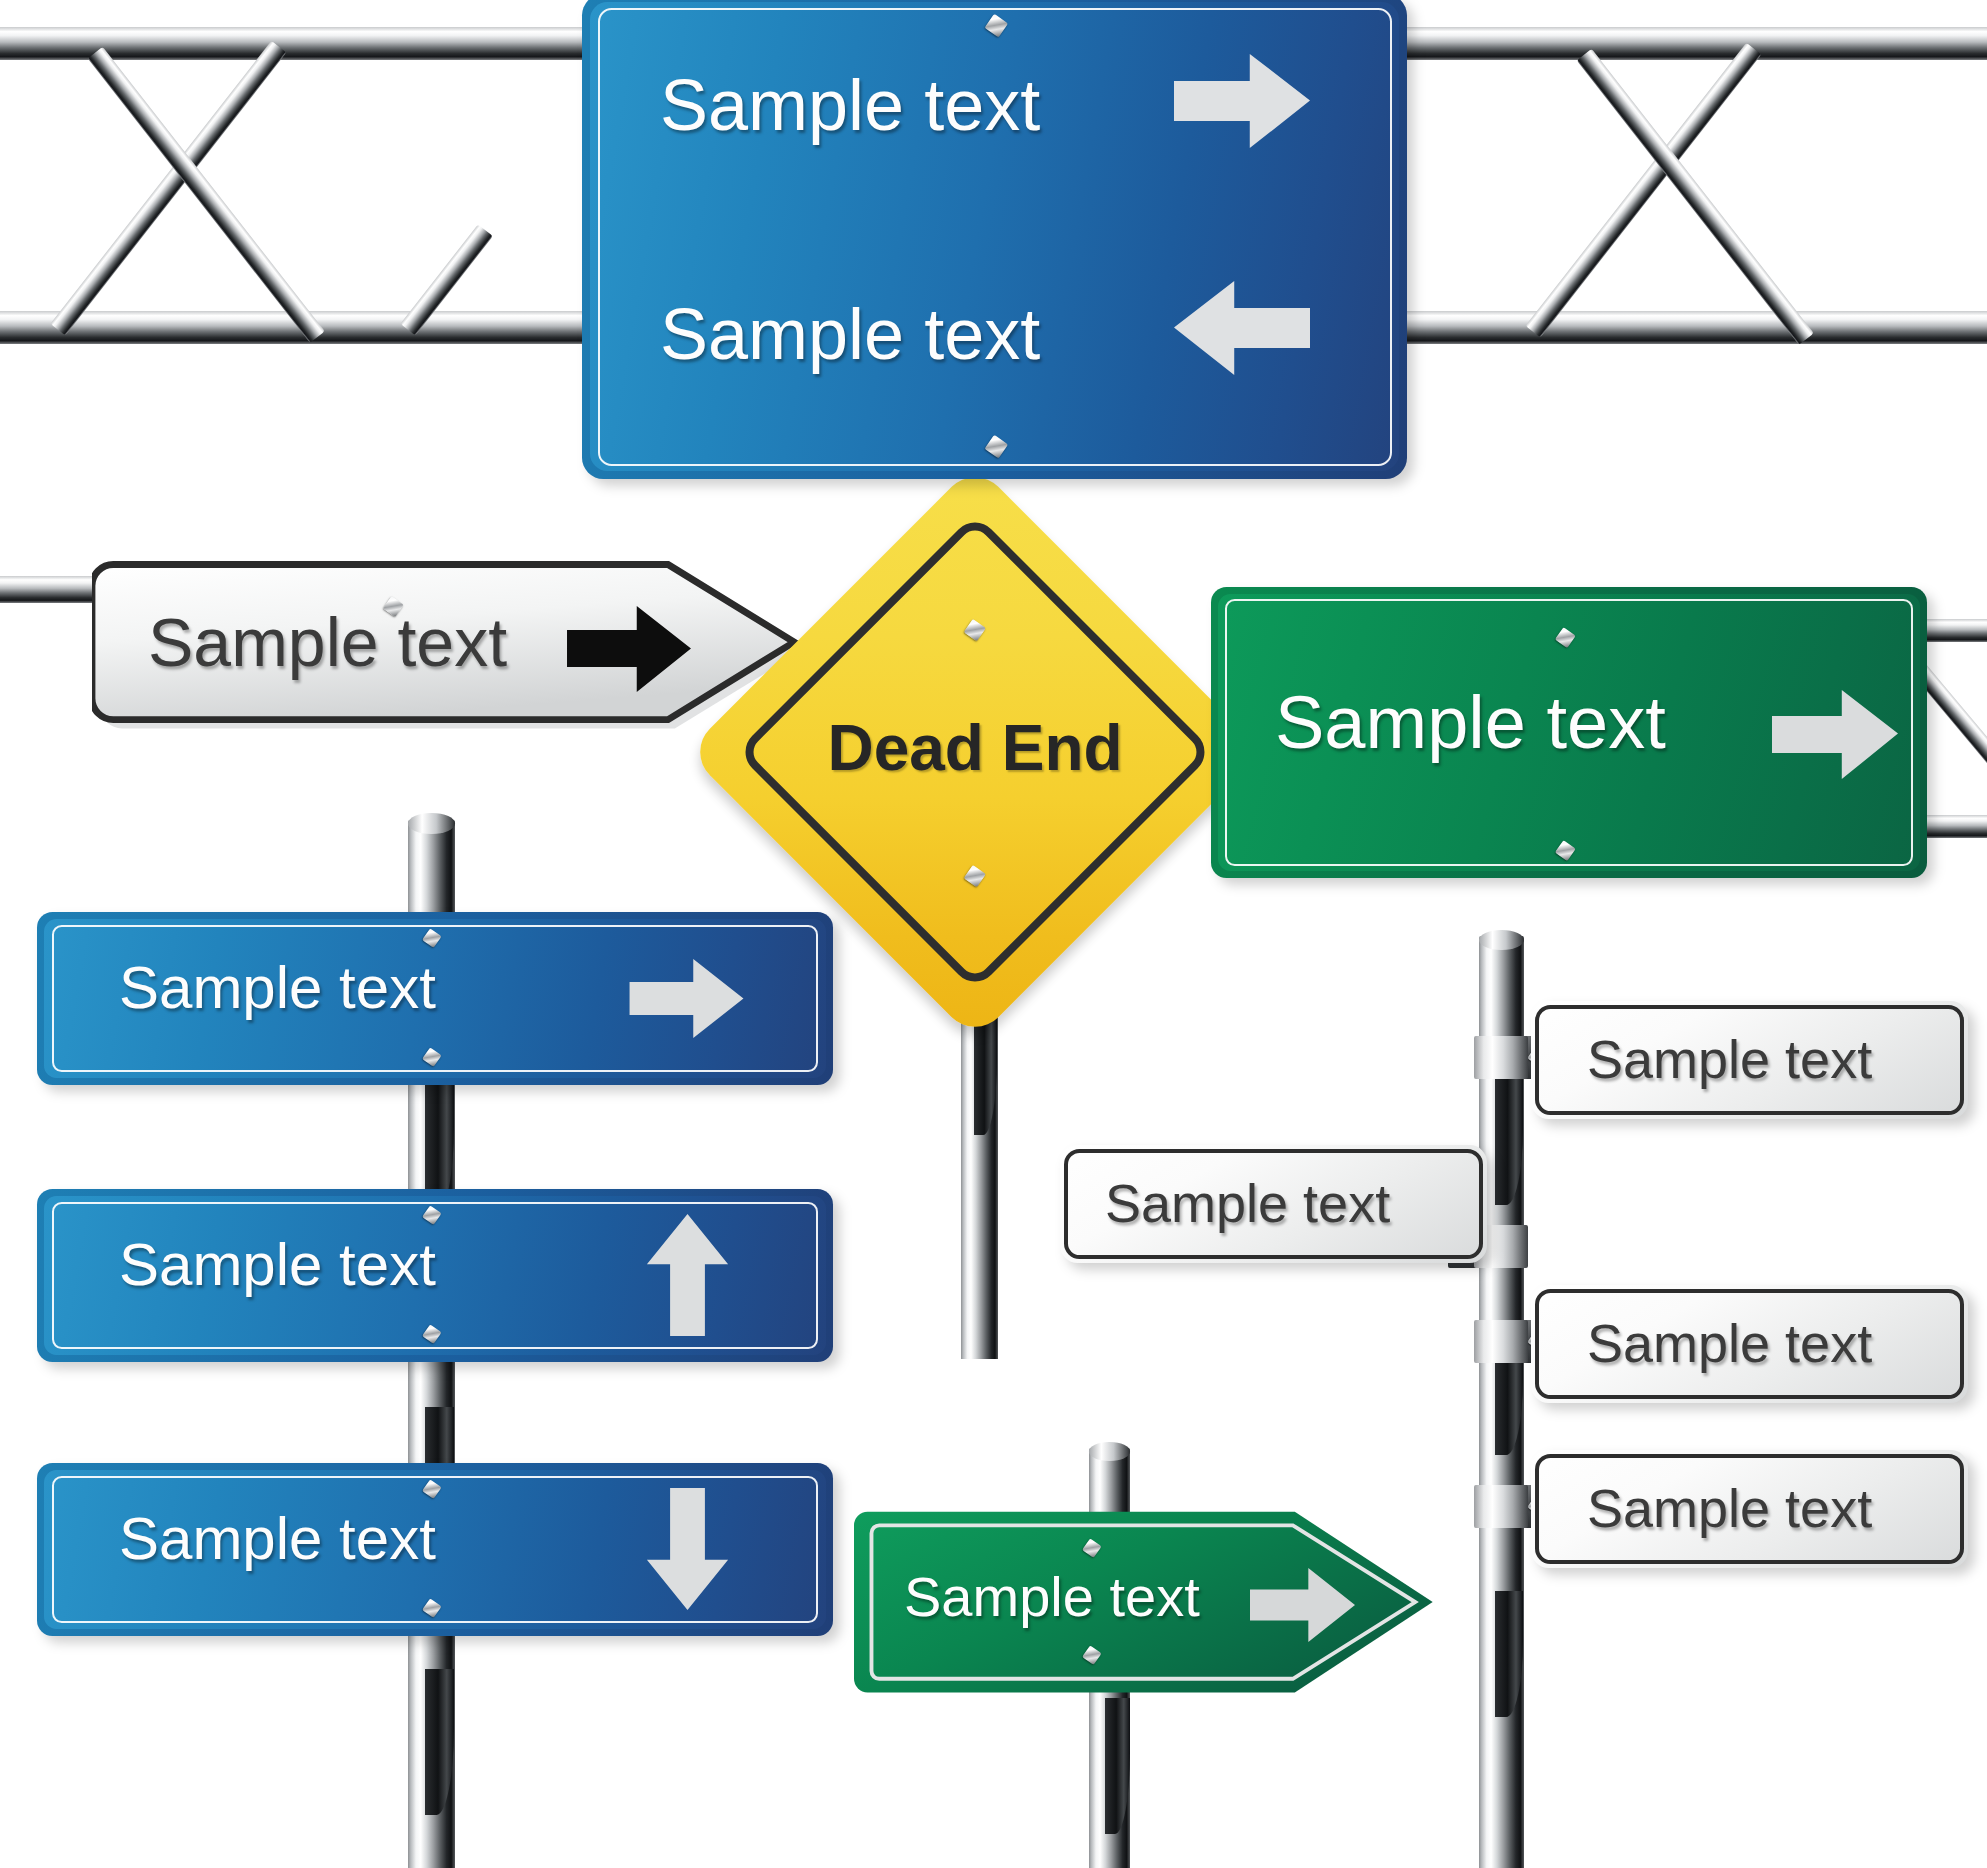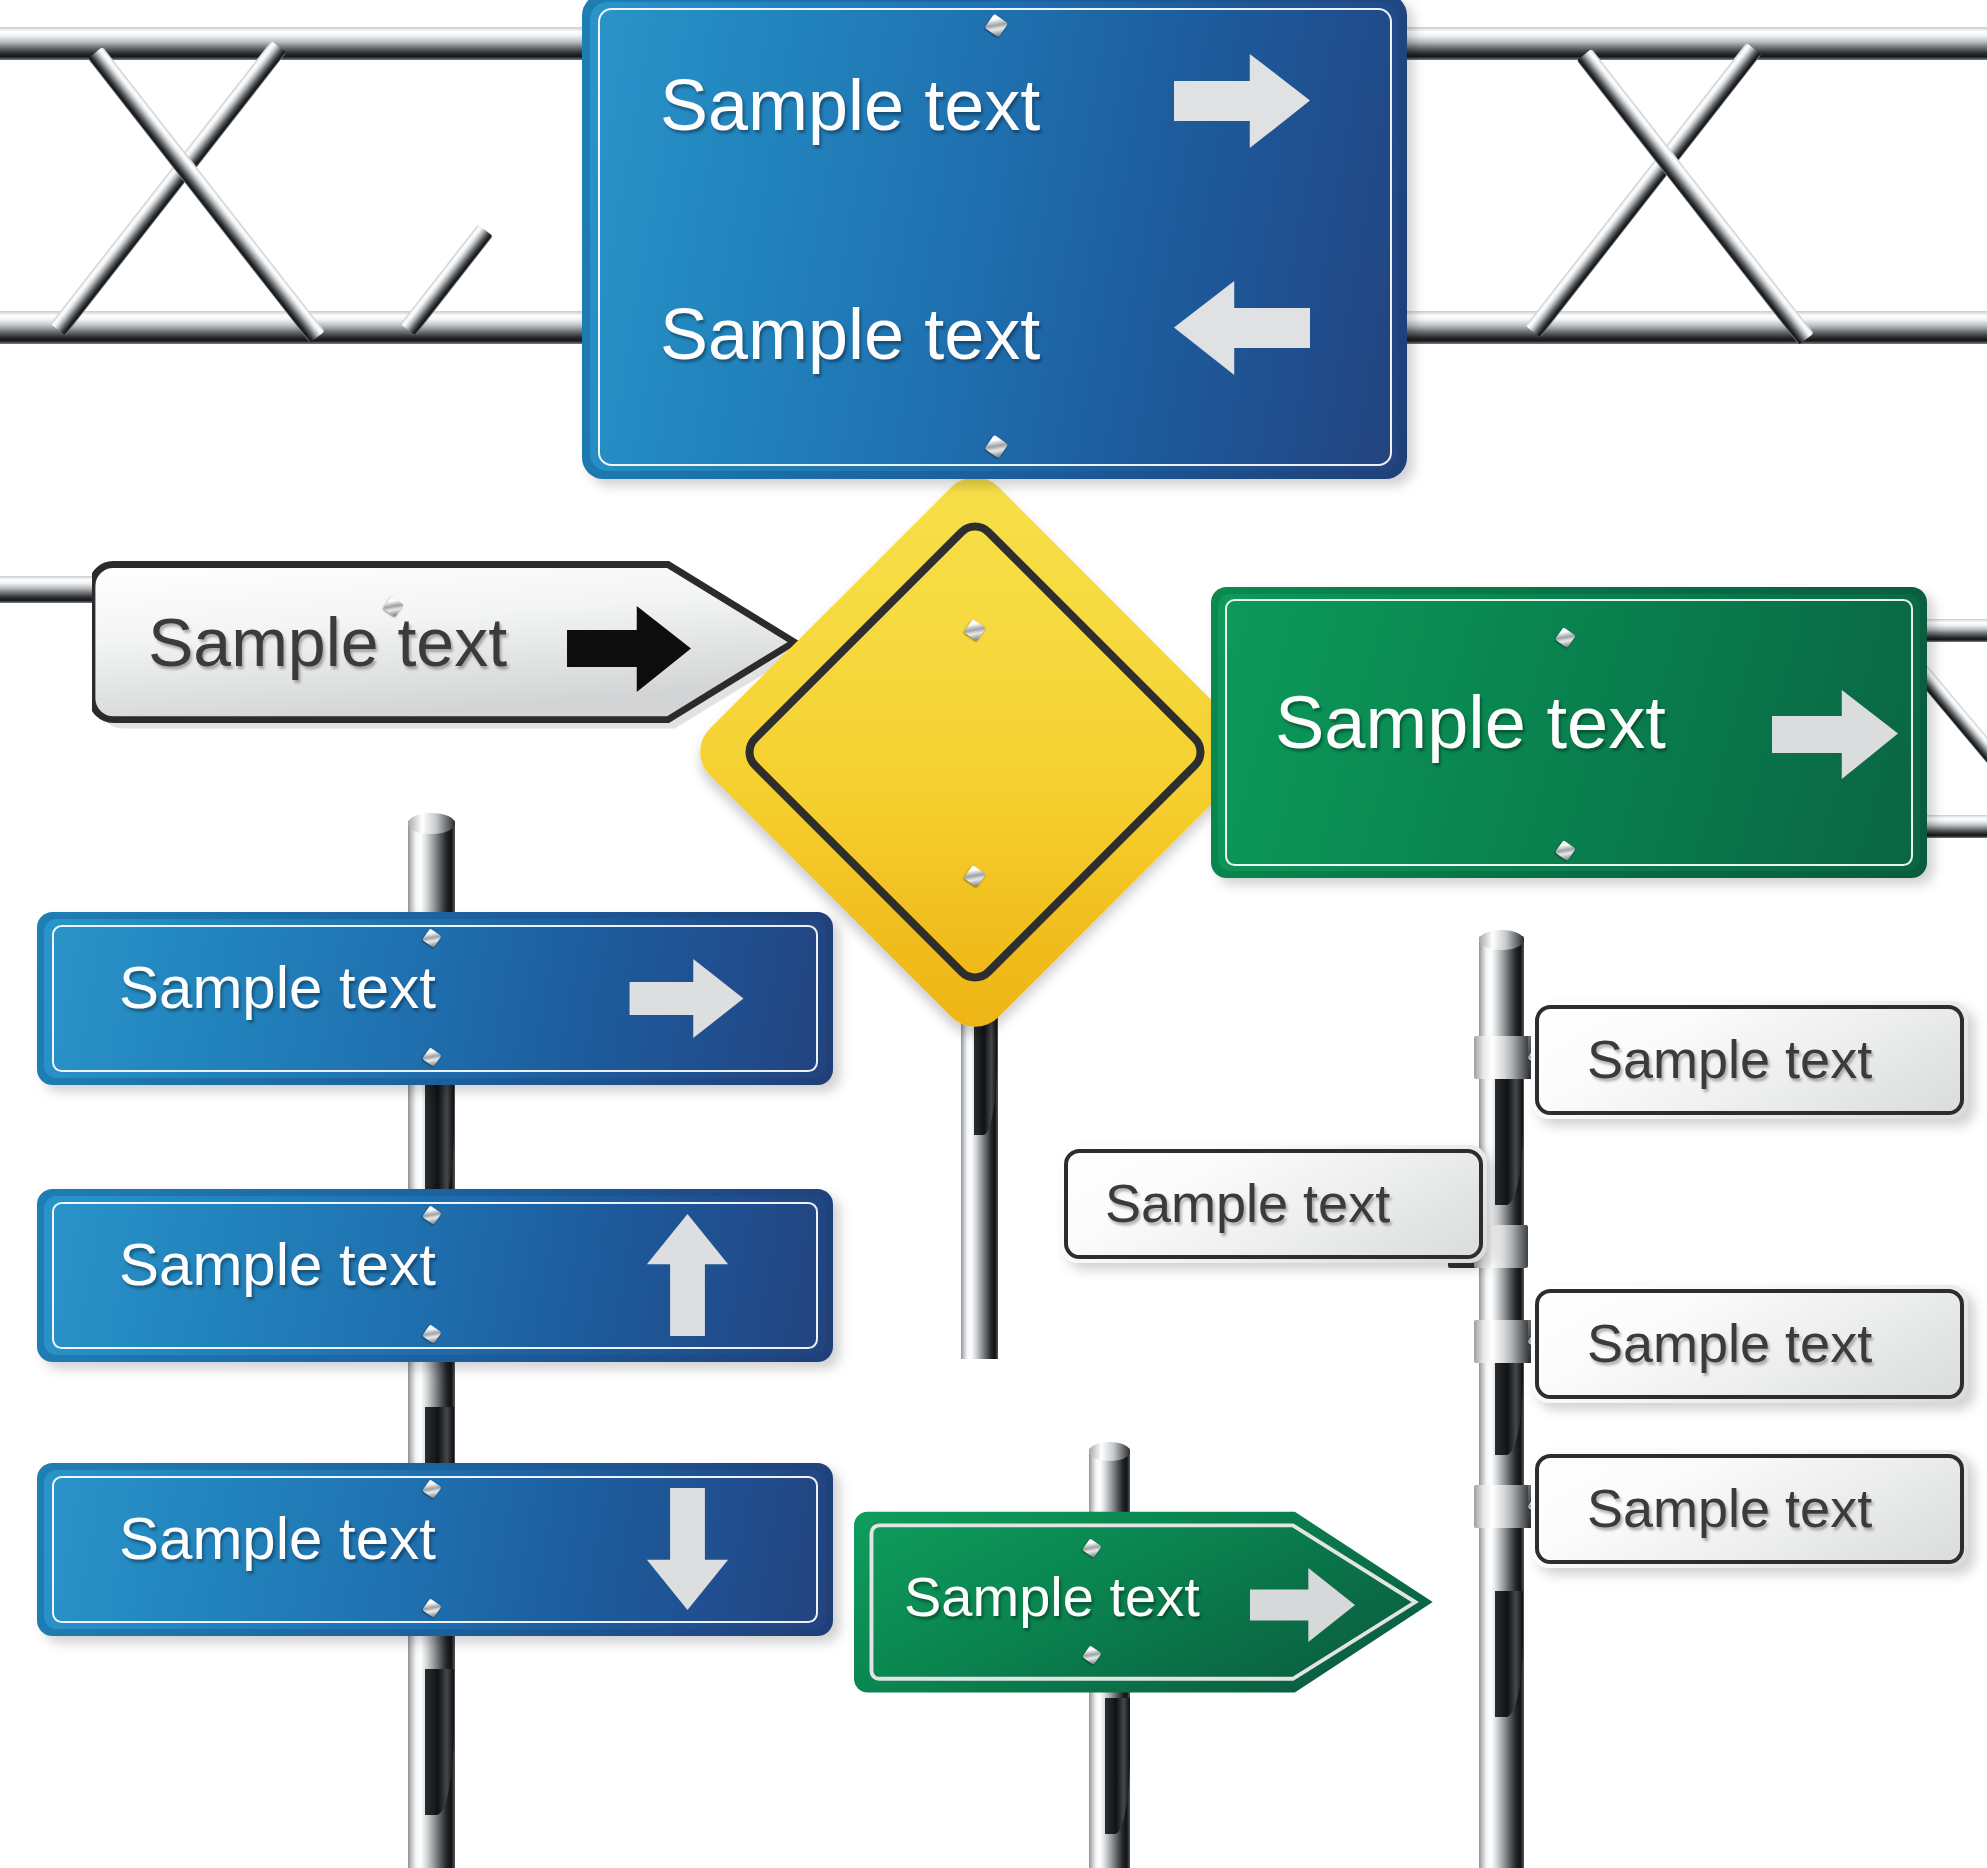--- a/index.html
+++ b/index.html
@@ -226,20 +226,21 @@
 
   <div class="pole" style="left:961px; top:505px; width:37px; height:854px;"></div>
   <div class="pole-cap" style="left:961px; top:499px; width:37px; height:17.5px;"></div>
   <div class="pole-twist" style="left:974px; top:1009px; width:23px; height:126px;"></div>
 
   <div class="diamond-wrap" style="left:771px; top:548px; width:408px; height:408px;">
     <div class="diamond"></div>
     <div class="diamond-inner" style="left:35px; top:35px; width:338px; height:338px;"></div>
     <div class="bolt" style="left:196px; top:74px; width:15.5px; height:15.5px;"></div>
     <div class="bolt" style="left:196px; top:320px; width:15.5px; height:15.5px;"></div>
+    <div class="sign-label txt-dark" style="left:0; top:163px; width:408px; text-align:center; font-size:64px; font-weight:bold; color:#262626; text-shadow:1.9px 1.9px 1.9px rgba(0,0,0,.25);">Dead End</div>
   </div>
 
   <div>
     <div class="bar-h" style="left:1892px; top:619px; width:107px; height:23px;"></div>
     <div class="bar-h" style="left:1892px; top:815px; width:107px; height:23px;"></div>
     <div class="bar-diag" style="left:1902px; top:640px; width:223px; height:16.5px; transform:rotate(50deg);"></div>
   </div>
 
   <div class="sign" style="left:1211px; top:587px; width:716px; height:291px; border-radius:15.5px; z-index:6;">
     <div class="shadow"></div>

